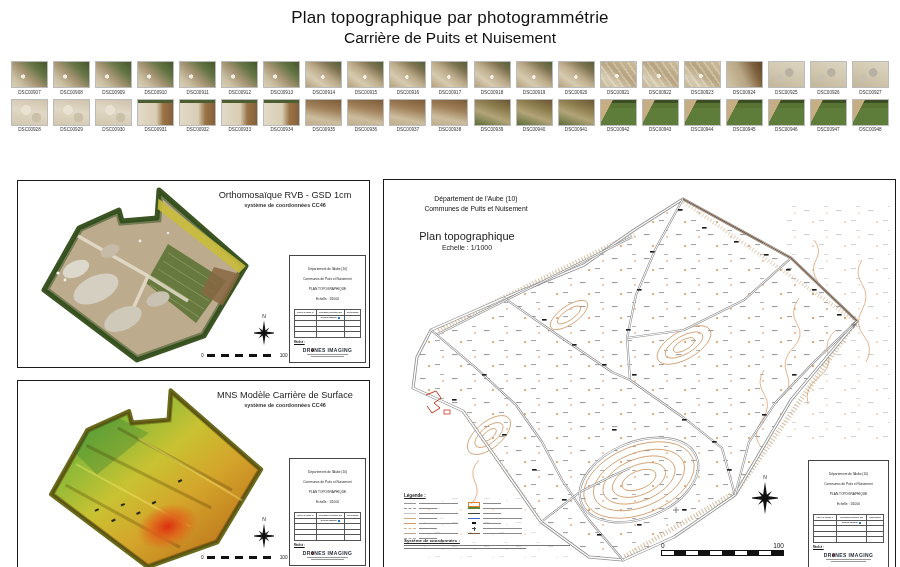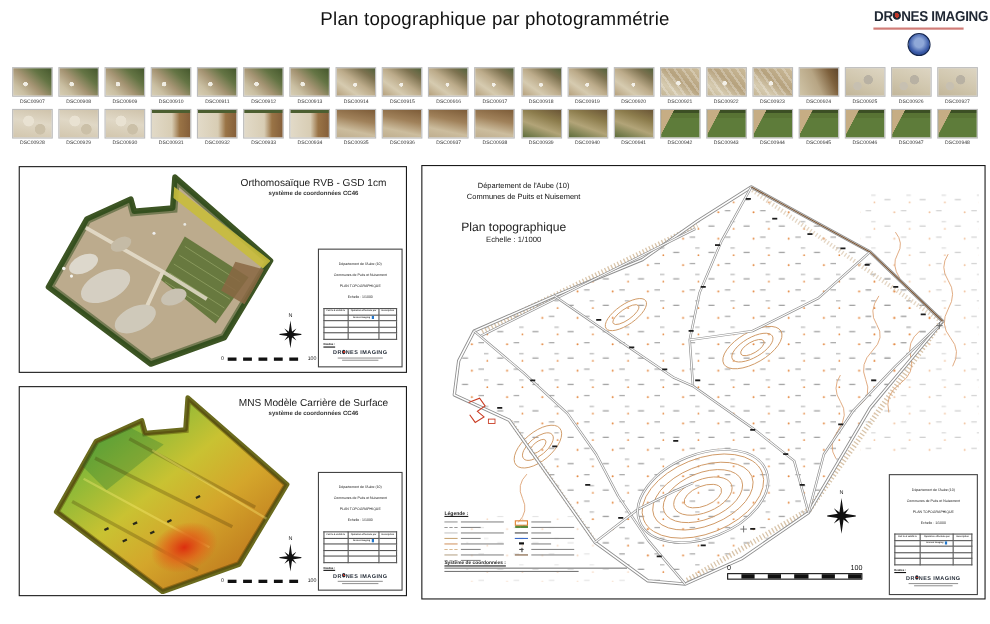--- a/index.html
+++ b/index.html
@@ -27,21 +27,21 @@
   .row1 div:nth-of-type(n+15):nth-of-type(-n+17) .timg{background:radial-gradient(circle at 45% 55%,#f2efe7 0 8%,rgba(0,0,0,0) 9%),repeating-linear-gradient(235deg,rgba(255,255,255,.25) 0 2px,rgba(0,0,0,0) 2px 6px),linear-gradient(215deg,#cdbd9c 0%,#b6a27e 45%,#d6cbb0 75%,#c3b493 100%);}
   .row1 div:nth-of-type(18) .timg{background:linear-gradient(245deg,#5e462c 0%,#7d603c 22%,#b7a584 55%,#d0c5a8 100%);}
   .row1 div:nth-of-type(n+19) .timg{background:radial-gradient(circle at 58% 42%,#b8b1a3 0 16%,rgba(0,0,0,0) 18%),radial-gradient(circle at 30% 65%,#c7c0b1 0 12%,rgba(0,0,0,0) 14%),linear-gradient(200deg,#ddd5c2 0%,#d0c6ad 55%,#c2b69a 100%);}
   .row2 div:nth-of-type(-n+3) .timg{background:radial-gradient(circle at 40% 40%,#e9e2d2 0 18%,rgba(0,0,0,0) 20%),radial-gradient(circle at 70% 70%,#cbc0a8 0 15%,rgba(0,0,0,0) 17%),linear-gradient(190deg,#cfc3ab 0%,#e0d8c6 45%,#d2c6ad 100%);}
   .row2 div:nth-of-type(n+4):nth-of-type(-n+7) .timg{background:linear-gradient(180deg,#4c5e30 0 11%,rgba(0,0,0,0) 11%),linear-gradient(90deg,#e2dac8 0%,#d8cdb4 52%,#9a7446 72%,#855f3a 100%);}
   .row2 div:nth-of-type(n+8):nth-of-type(-n+11) .timg{background:linear-gradient(192deg,#7d5c38 0%,#a0815a 38%,#ccbd9e 72%,#bfae8e 100%);}
   .row2 div:nth-of-type(n+12):nth-of-type(-n+14) .timg{background:linear-gradient(200deg,#6a5536 0%,#8c7c4c 30%,#b2a478 60%,#5c6c3a 100%);}
   .row2 div:nth-of-type(n+15) .timg{background:linear-gradient(118deg,#c6ad84 0 24%,rgba(0,0,0,0) 25%),linear-gradient(180deg,#3c4f24 0 12%,#587334 12% 30%,#5e7c3a 30%);}
 
   
-  .panel{position:absolute;background:#fff;border:1.5px solid #1a1a1a;box-sizing:border-box;}
+  .panel{position:absolute;background:#fff;border:1.5px solid #1a1a1a;box-sizing:border-box;margin-top:29px;}
   .ortho-panel{left:17px;top:151px;width:353px;height:188px;}
   .mns-panel{left:17px;top:351px;width:353px;height:191px;}
   .plan-panel{left:383px;top:150px;width:513px;height:395px;}
   .panel svg.fill{position:absolute;left:0;top:0;}
   .p-title{position:absolute;left:188px;top:9px;width:158px;text-align:center;font-size:9.2px;font-weight:500;color:#222;}
   .p-sub{position:absolute;left:188px;top:21px;width:158px;text-align:center;font-size:5.5px;font-weight:700;color:#333;}
 
   
   .compass{position:absolute;}
   .compass svg{display:block;width:100%;height:100%;}
@@ -137,25 +137,21 @@
       <g transform="rotate(45 20 30)">
         <polygon points="20,19 21.6,28.4 31,30 21.6,31.6 20,41 18.4,31.6 9,30 18.4,28.4" fill="#111"></polygon>
       </g>
     </g>
   </defs>
 </svg>
 
 <div class="page">
 
   <div class="main-title">Plan topographique par photogrammétrie</div>
-  <div class="logo">
-    <span class="logo-text"><span>DR</span><span class="logo-dot"></span><span>NES IMAGING</span></span>
-    <div class="logo-tagline"></div>
-    <span class="emblem"></span>
-  </div>
+  <div class="sub-title">Carrière de Puits et Nuisement</div>
 
   <div class="thumb-strip">
     <div class="thumb-row row1">
 
         <div class="thumb">
           <div class="timg"></div>
           <div class="tlabel">DSC00907</div>
         </div>
 
         <div class="thumb">

